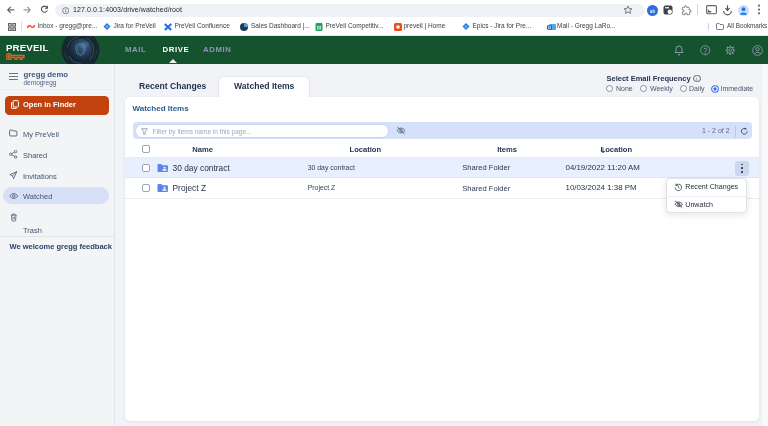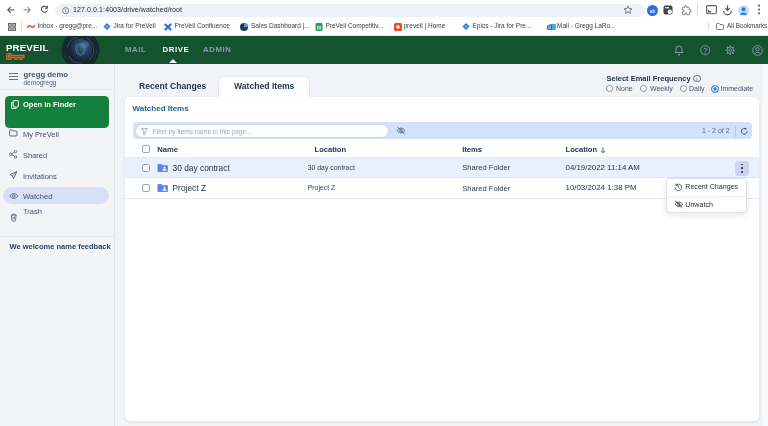--- a/index.html
+++ b/index.html
@@ -18,35 +18,35 @@
 
   
   #apphead { left:0; top:36px; width:768px; height:30px; background:#14532d; overflow:hidden; }
   #notch { left:169px; top:59px; width:0; height:0; border-left:4px solid transparent; border-right:4px solid transparent; border-bottom:4.5px solid #f2f3f6; }
   .navitem { position:absolute; top:0; height:27.5px; line-height:28px; font-size:7.8px; font-weight:bold; letter-spacing:0.6px; color:#8d97b2; }
   #preveil-word { left:6px; top:5.8px; font-size:9.7px; font-weight:bold; color:#fff; letter-spacing:0.15px; }
 
   
   #sidebar { left:0; top:63.5px; width:115px; height:362.5px; background:#f3f4f6; border-right:1px solid #e3e4e8; }
   .sbitem { position:absolute; left:23px; font-size:7.5px; color:#44546d; }
-  #openbtn { left:4.5px; top:32px; width:104.5px; height:32px; background:#15803d; border-radius:4.5px; color:#fff; }
+  #openbtn { left:4.5px; top:32px; width:104.5px; height:19px; background:#c2410c; border-radius:4.5px; color:#fff; }
   #watchpill { left:3px; top:123px; width:105.5px; height:17px; background:#d8e0f7; border-radius:8.5px; }
 
   
   #main { left:115px; top:63.5px; width:653px; height:362.5px; background:#f2f3f6; }
   #card { left:9.5px; top:33px; width:634px; height:324.5px; background:#fff; border-radius:5px; box-shadow:0 1px 3px rgba(40,50,80,0.10); }
   #tabactive { left:102.5px; top:12px; width:92px; height:22px; background:#fff; border:1px solid #e4e6eb; border-bottom:none; border-radius:6px 6px 0 0; }
   .tabtxt { font-size:8.6px; font-weight:600; color:#1e3050; }
 
   
   #filterbar { left:8.5px; top:25.7px; width:618.5px; height:17px; background:#d5e0fa; border-radius:4px; }
   #filterinput { position:absolute; left:2px; top:1.5px; width:253.5px; height:14px; background:#fff; border:1px solid #c9d5ef; border-radius:7px; }
 
   
-  .th { position:absolute; top:0; height:16.5px; line-height:17px; font-size:7.6px; font-weight:bold; color:#1f3050; }
+  .th { position:absolute; top:0; height:16.5px; line-height:17px; font-size:7.6px; font-weight:bold; color:#1f3050;margin-left:35px; }
   .td { position:absolute; white-space:nowrap; }
   .row { position:absolute; left:0; width:634px; height:20.5px; }
 
   
   #ctxmenu { left:551.3px; top:114px; width:81px; height:35.5px; background:#fff; border:1px solid #e0e2e8; border-radius:4px; box-shadow:0 2px 6px rgba(30,40,70,0.12); }
 
   svg { display:block; }
   .nowrap { white-space:nowrap; }
 </style>
 </head>
@@ -276,23 +276,23 @@
   <svg class="abs" style="left:8.5px;top:128.5px" width="9.5" height="8" viewBox="0 0 11 8">
     <path d="M0.7 4 Q5.5 -1.8 10.3 4 Q5.5 9.8 0.7 4 Z" stroke="#44546d" stroke-width="0.9" fill="none"></path>
     <circle cx="5.5" cy="4" r="1.5" stroke="#44546d" stroke-width="0.9" fill="none"></circle>
   </svg>
   <div class="sbitem" style="top:128px">Watched</div>
 
   <svg class="abs" style="left:9.5px;top:149.5px" width="7.5" height="8.5" viewBox="0 0 9 10">
     <path d="M1 2.5 h7 M3 2.2 v-1 h3 v1 M1.8 2.5 l0.5 6.3 a0.8 0.8 0 0 0 0.8 0.7 h2.8 a0.8 0.8 0 0 0 0.8 -0.7 l0.5 -6.3" stroke="#44546d" stroke-width="0.9" fill="none"></path>
     <path d="M3.6 4.2 v3.4 M5.4 4.2 v3.4" stroke="#44546d" stroke-width="0.8"></path>
   </svg>
-  <div class="sbitem" style="top:143px">Trash</div>
+  <div class="sbitem" style="top:162px">Trash</div>
   <div class="abs" style="left:0;top:172px;width:114px;height:1px;background:#e4e5e9"></div>
-  <div class="abs nowrap" style="left:9.5px;top:178px;font-size:7.5px;color:#2c4166;font-weight:600">We welcome name feedback</div>
+  <div class="abs nowrap" style="left:9.5px;top:178px;font-size:7.5px;color:#2c4166;font-weight:600">We welcome gregg feedback</div>
 </div>
 
 <div class="abs" id="main">
   <div class="abs" style="left:645.5px;top:0;width:7.5px;height:362.5px;background:#f8f9fb;border-left:1px solid #eeeff2"></div>
 
   <div class="abs nowrap tabtxt" style="left:24px;top:17.5px">Recent Changes</div>
   <div class="abs" id="tabactive"></div>
   <div class="abs nowrap tabtxt" style="left:119px;top:17.5px;font-weight:bold">Watched Items</div>
 
   <div class="abs nowrap" style="left:491.5px;top:10.5px;font-size:7.5px;font-weight:bold;color:#22334f">Select Email Frequency</div>
@@ -348,21 +348,21 @@
     <div class="row" style="top:61px;background:#e9f0fd;border-bottom:1px solid #dfe7f6">
       <div class="abs" style="left:17.3px;top:6.2px;width:8px;height:8px;border:1px solid #99a3b8;border-radius:2px;background:#fff"></div>
       <svg class="abs" style="left:32.5px;top:5px" width="11.5" height="10" viewBox="0 0 12 10">
         <path d="M0.5 1.8 a1 1 0 0 1 1-1 h3 l1 1.3 h4.9 a1 1 0 0 1 1 1 v5.1 a1 1 0 0 1 -1 1 h-8.9 a1 1 0 0 1 -1-1 Z" fill="#5b85e8"></path>
         <circle cx="7.8" cy="4.7" r="1.05" fill="#fff"></circle>
           <rect x="5.6" y="6.4" width="4.4" height="1.35" rx="0.67" fill="#fff"></rect>
       </svg>
       <div class="td" style="left:48px;top:5px;font-size:8.4px;color:#273247">30 day contract</div>
       <div class="td" style="left:183.2px;top:6.2px;font-size:6.9px;color:#323e55">30 day contract</div>
       <div class="td" style="left:337.7px;top:5.6px;font-size:7.6px;color:#2c3850">Shared Folder</div>
-      <div class="td" style="left:441px;top:5.2px;font-size:7.9px;color:#273247">04/19/2022 11:14 AM</div>
+      <div class="td" style="left:441px;top:5.2px;font-size:7.9px;color:#273247">04/19/2022 11:20 AM</div>
       <div class="abs" style="left:610.7px;top:3px;width:14px;height:15.3px;background:#ccd7ef;border-radius:3px">
         <div style="position:absolute;left:6.2px;top:3px;width:1.7px;height:1.7px;border-radius:50%;background:#2c3a54"></div>
         <div style="position:absolute;left:6.2px;top:6.7px;width:1.7px;height:1.7px;border-radius:50%;background:#2c3a54"></div>
         <div style="position:absolute;left:6.2px;top:10.4px;width:1.7px;height:1.7px;border-radius:50%;background:#2c3a54"></div>
       </div>
     </div>
 
     <div class="row" style="top:81.5px;background:#fff;border-bottom:1px solid #e9ebf0">
       <div class="abs" style="left:17.3px;top:6.2px;width:8px;height:8px;border:1px solid #99a3b8;border-radius:2px;background:#fff"></div>
       <svg class="abs" style="left:32.5px;top:5px" width="11.5" height="10" viewBox="0 0 12 10">

